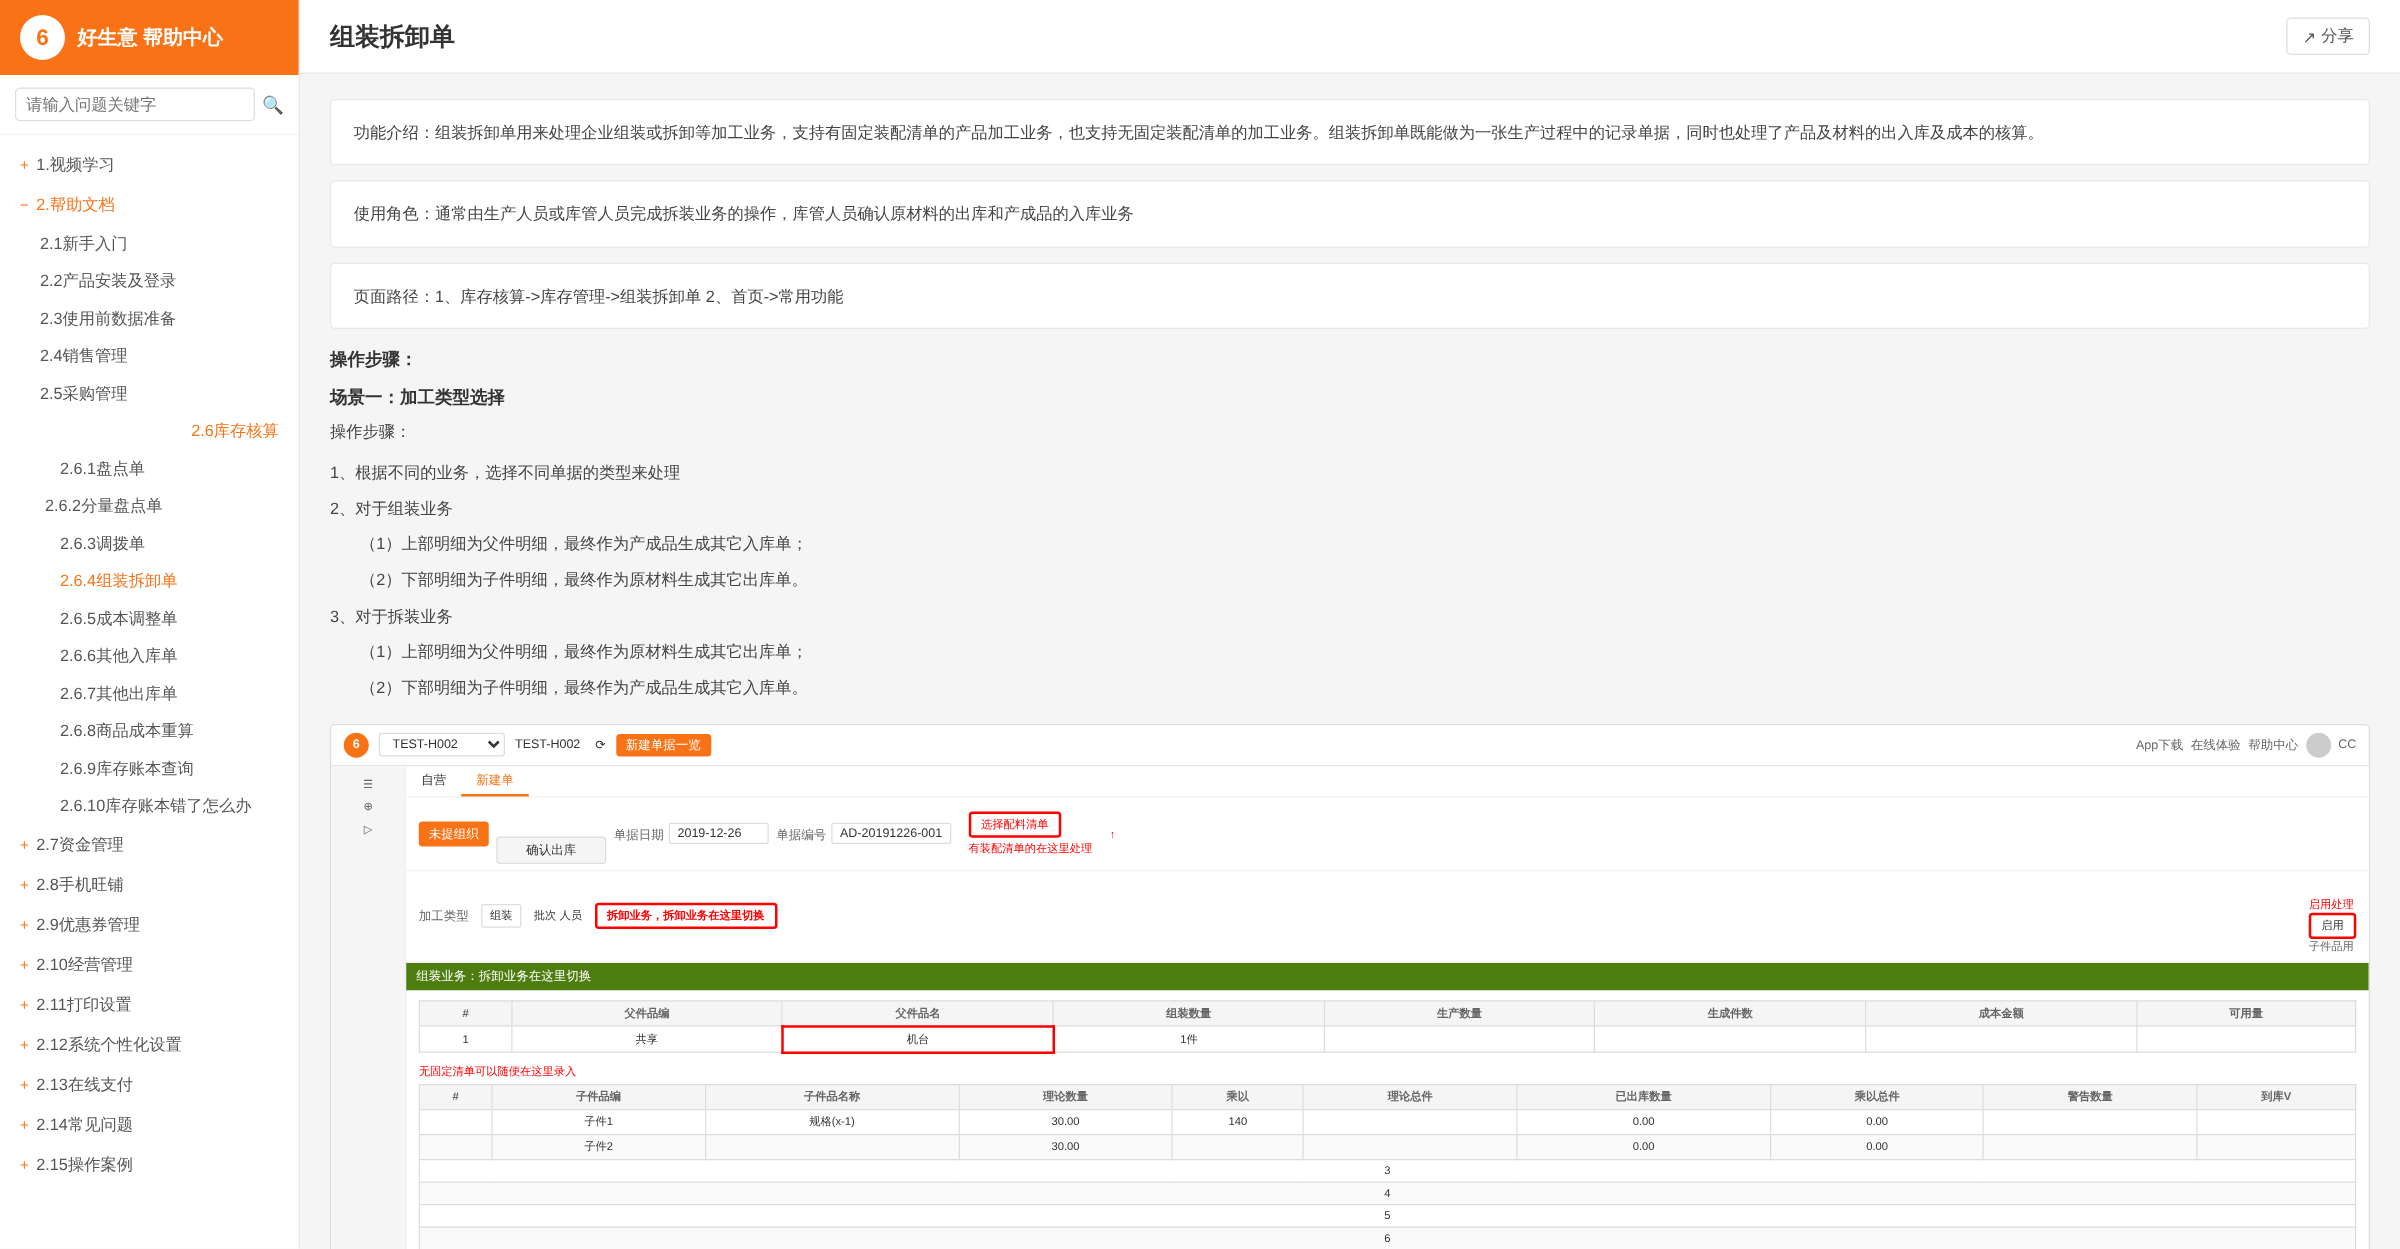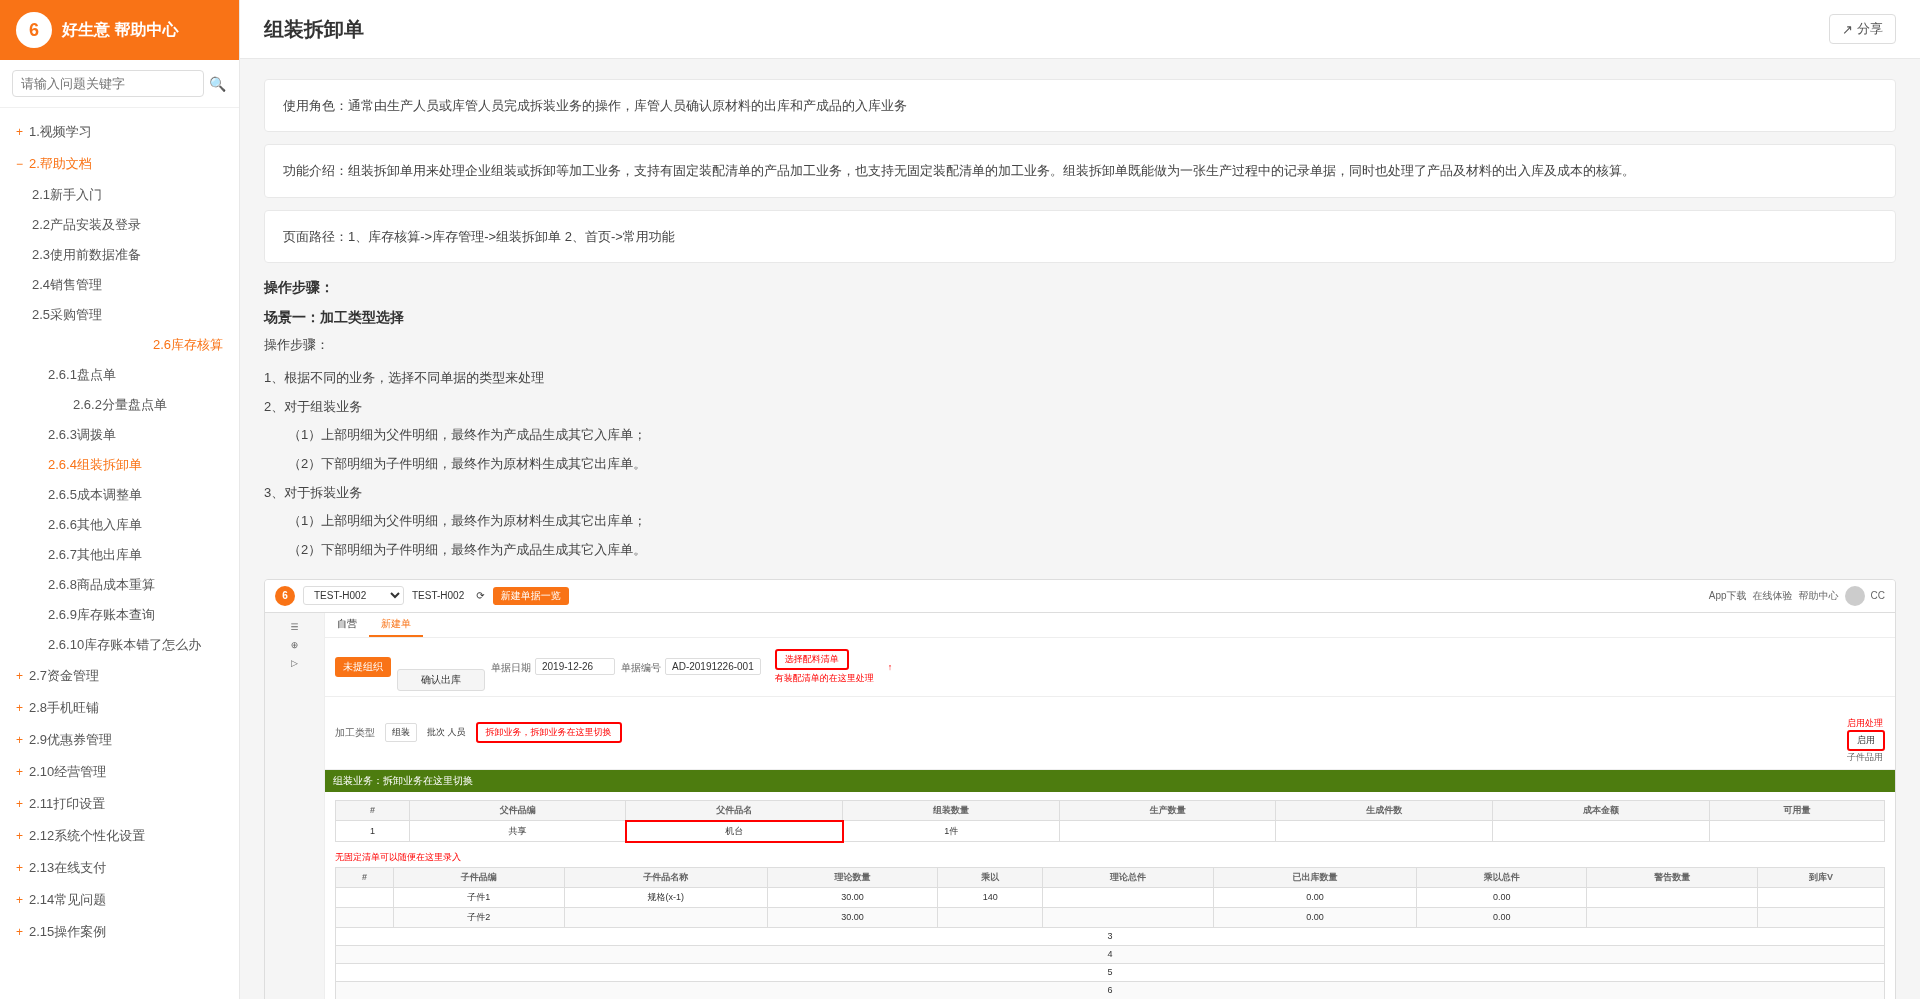--- a/index.html
+++ b/index.html
@@ -304,21 +304,21 @@
       <span class="minus-icon">−</span>
       <span>2.帮助文档</span>
     </div>
     <div class="nav-sub-item">2.1新手入门</div>
     <div class="nav-sub-item">2.2产品安装及登录</div>
     <div class="nav-sub-item">2.3使用前数据准备</div>
     <div class="nav-sub-item">2.4销售管理</div>
     <div class="nav-sub-item">2.5采购管理</div>
     <div class="nav-sub-item active" style="color:#f97316;text-align:right;">2.6库存核算</div>
     <div class="nav-sub-item" style="padding-left:48px;">2.6.1盘点单</div>
-    <div class="nav-sub-item" style="padding-left:73px;">2.6.2分量盘点单</div>
+    <div class="nav-sub-item" style="padding-left:36px;">2.6.2分量盘点单</div>
     <div class="nav-sub-item" style="padding-left:48px;">2.6.3调拨单</div>
     <div class="nav-sub-item active" style="padding-left:48px; color:#f97316;">2.6.4组装拆卸单</div>
     <div class="nav-sub-item" style="padding-left:48px;">2.6.5成本调整单</div>
     <div class="nav-sub-item" style="padding-left:48px;">2.6.6其他入库单</div>
     <div class="nav-sub-item" style="padding-left:48px;">2.6.7其他出库单</div>
     <div class="nav-sub-item" style="padding-left:48px;">2.6.8商品成本重算</div>
     <div class="nav-sub-item" style="padding-left:48px;">2.6.9库存账本查询</div>
     <div class="nav-sub-item" style="padding-left:48px;">2.6.10库存账本错了怎么办</div>
     <div class="nav-item parent">
       <span class="plus-icon">+</span>
@@ -363,24 +363,24 @@
   <div id="topbar">
     <h1 id="page-title">组装拆卸单</h1>
     <button id="share-btn">
       <span>↗</span>
       <span>分享</span>
     </button>
   </div>
 
   <div id="content-area">
     <div class="info-block">
+      <span>功能介绍：组装拆卸单用来处理企业组装或拆卸等加工业务，支持有固定装配清单的产品加工业务，也支持无固定装配清单的加工业务。组装拆卸单既能做为一张生产过程中的记录单据，同时也处理了产品及材料的出入库及成本的核算。</span>
+    </div>
+    <div class="info-block">
       <span>使用角色：通常由生产人员或库管人员完成拆装业务的操作，库管人员确认原材料的出库和产成品的入库业务</span>
-    </div>
-    <div class="info-block">
-      <span>功能介绍：组装拆卸单用来处理企业组装或拆卸等加工业务，支持有固定装配清单的产品加工业务，也支持无固定装配清单的加工业务。组装拆卸单既能做为一张生产过程中的记录单据，同时也处理了产品及材料的出入库及成本的核算。</span>
     </div>
     <div class="info-block">
       <span>页面路径：1、库存核算-&gt;库存管理-&gt;组装拆卸单 2、首页-&gt;常用功能</span>
     </div>
 
     <div class="section-title">操作步骤：</div>
     <div class="scenario-title">场景一：加工类型选择</div>
     <div class="content-text">操作步骤：</div>
     <ul class="step-list">
       <li>1、根据不同的业务，选择不同单据的类型来处理</li>
@@ -442,21 +442,21 @@
             </div>
             <div style="margin-left:8px; font-size:9px; color:red;">↑</div>
           </div>
 
           <div style="background:#fff; padding:5px 10px; display:flex; align-items:center; gap:10px; border-bottom:1px solid #eee; position:relative;">
             <div style="font-size:10px; color:#666;">加工类型</div>
             <div style="border:1px solid #ddd; border-radius:2px; padding:2px 6px; font-size:9px; background:#fff; cursor:pointer;">组装</div>
             <div style="font-size:9px; color:#333;">批次 人员</div>
 
             <div style="position:relative;">
-              <div style="border:2px solid red; border-radius:3px; padding:2px 8px; font-size:9px; color:red; display:inline-block;">拆卸业务，拆卸业务在这里切换</div>
+              <div style="border:2px solid red; border-radius:3px; padding:2px 8px; font-size:9px; color:red; display:inline-block;font-weight:bold;">拆卸业务，拆卸业务在这里切换</div>
             </div>
 
             <div style="margin-left:auto; display:flex; flex-direction:column; align-items:flex-start;margin-top:15px;">
               <div style="font-size:9px; color:red;">启用处理</div>
               <div style="border:2px solid red; border-radius:3px; padding:2px 8px; font-size:9px; background:#fff; cursor:pointer;">启用</div>
               <div style="font-size:9px; color:#666;">子件品用</div>
             </div>
           </div>
 
           <div class="mock-orange-bar">

